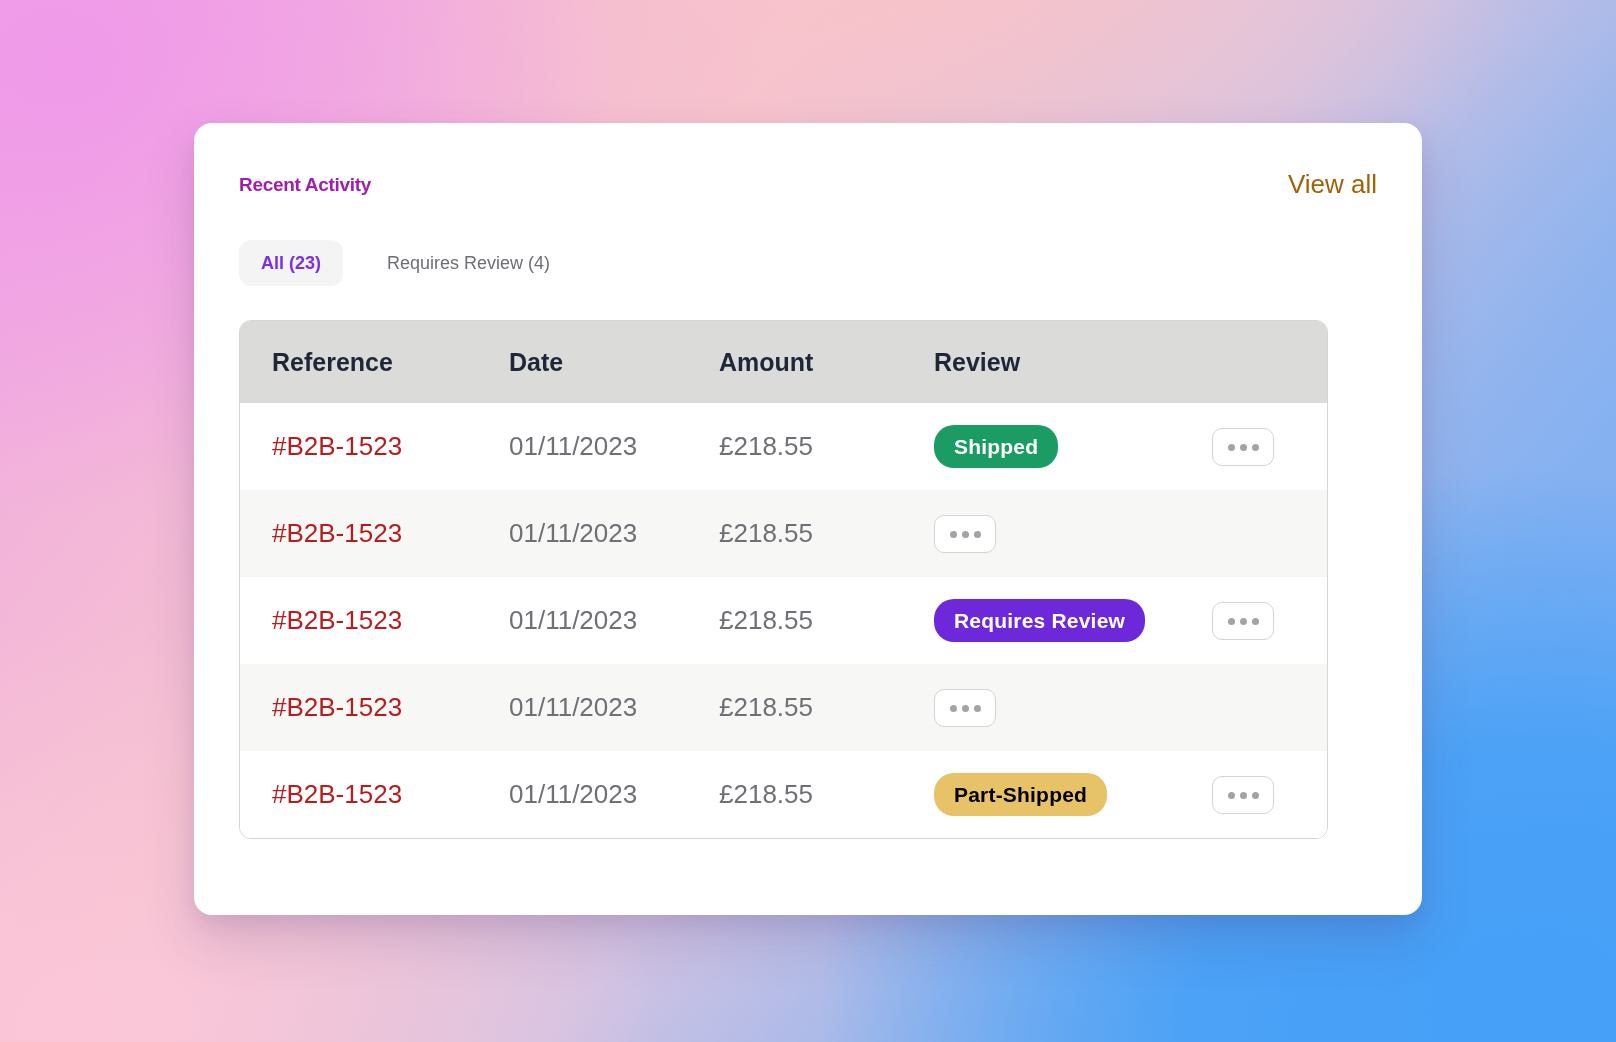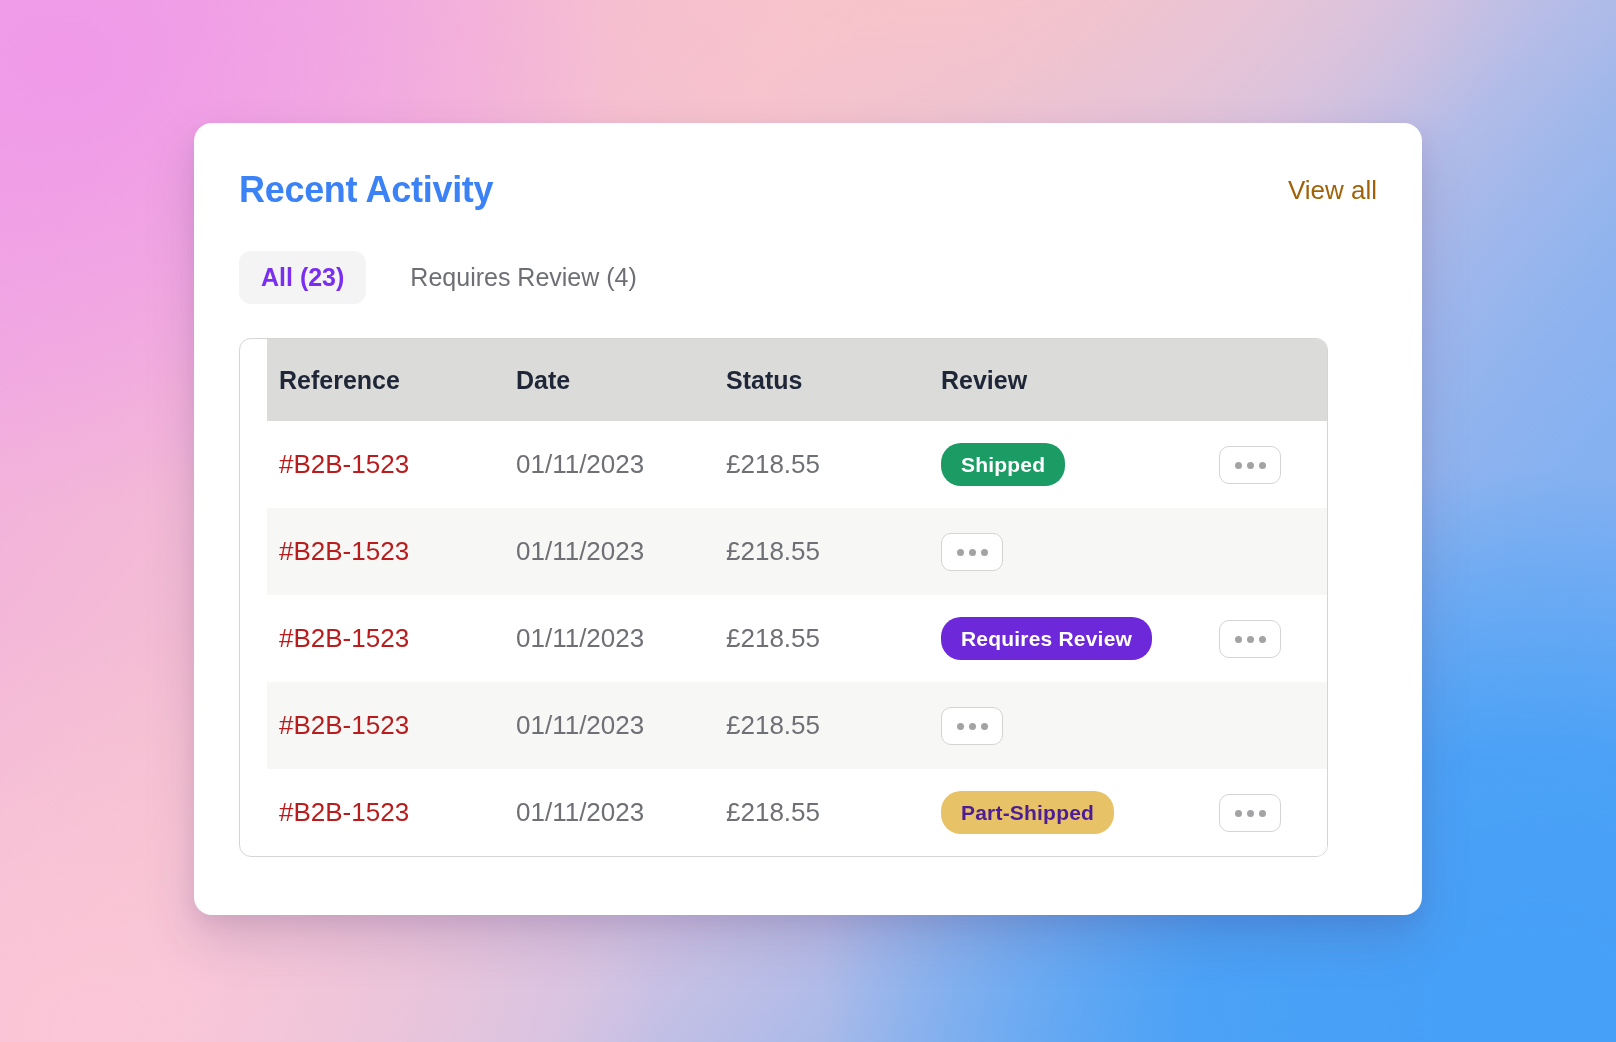--- a/index.html
+++ b/index.html
@@ -30,56 +30,55 @@
     background: #ffffff;
     border-radius: 18px;
     box-shadow: 0 24px 50px rgba(80, 50, 110, 0.18), 0 8px 18px rgba(80, 50, 110, 0.08);
     padding: 46px 45px 0 45px;
   }
 
   .card-head {
     display: flex; justify-content: space-between; align-items: center;
   }
   .card-title {
-    font-size: 36px; font-weight: 700; color: #3b82f6; letter-spacing: -0.3px;
+    font-size: 19px; font-weight: 700; color: #a21caf; letter-spacing: -0.3px;
   }
   .view-all {
     font-size: 26px; color: #a16207; text-decoration: none; cursor: pointer; font-weight: 400;
   }
 
   
   .tabs {
     margin-top: 40px;
     display: flex; align-items: center; gap: 22px;
   }
   .tab {
     border: none; background: transparent; cursor: pointer;
     font-family: inherit;
-    font-size: 25px; font-weight: 500; color: #6e6f75;
+    font-size: 18px; font-weight: 500; color: #6e6f75;
     padding: 14px 22px; border-radius: 12px; line-height: 1;
   }
   .tab.active {
     background: #f4f4f4; color: #7a2ff0; font-weight: 600;
   }
 
   
   .table {
     margin-top: 34px;
     width: 1089px;
     border: 1px solid #d7d5d3;
     border-radius: 12px;
     overflow: hidden;
     background: #ffffff;
   }
   .thead, .tr {
     display: grid;
     grid-template-columns: 237px 210px 215px 278px 1fr;
     align-items: center;
-    padding-left: 12px;
-    margin-left: 27px;
+    padding-left: 32px;
   }
   .thead {
     height: 82px;
     background: #dbdbda;
   }
   .th {
     font-size: 25px; font-weight: 600; color: #1e2637;
   }
   .tr { height: 87px; background: #ffffff; }
   .tr.alt { background: #f7f7f5; }
@@ -122,21 +121,21 @@
 
     <nav class="tabs" id="tabs">
         <button class="tab active">All (23)</button>
         <button class="tab">Requires Review (4)</button>
       </nav>
 
     <div class="table">
       <div class="thead">
         <div class="th">Reference</div>
         <div class="th">Date</div>
-        <div class="th">Status</div>
+        <div class="th">Amount</div>
         <div class="th">Review</div>
         <div class="th"></div>
       </div>
       <div id="tbody">
           <div class="tr">
     <div class="td ref">#B2B-1523</div>
     <div class="td">01/11/2023</div>
     <div class="td">£218.55</div>
     <div class="td">
       <span class="badge" style="background: rgb(27, 156, 100); color: rgb(255, 255, 255);">Shipped</span>
@@ -186,21 +185,21 @@
         <span class="dot"></span>
         <span class="dot"></span>
       </button>
     </div>
   </div>
           <div class="tr">
     <div class="td ref">#B2B-1523</div>
     <div class="td">01/11/2023</div>
     <div class="td">£218.55</div>
     <div class="td">
-      <span class="badge" style="background: rgb(231, 194, 102); color: #4c1d95;">Part-Shipped</span>
+      <span class="badge" style="background: rgb(231, 194, 102); color: #000000;">Part-Shipped</span>
     </div>
     <div class="td">
       <button class="more-btn" aria-label="More actions">
         <span class="dot"></span>
         <span class="dot"></span>
         <span class="dot"></span>
       </button>
     </div>
   </div>
         </div>

